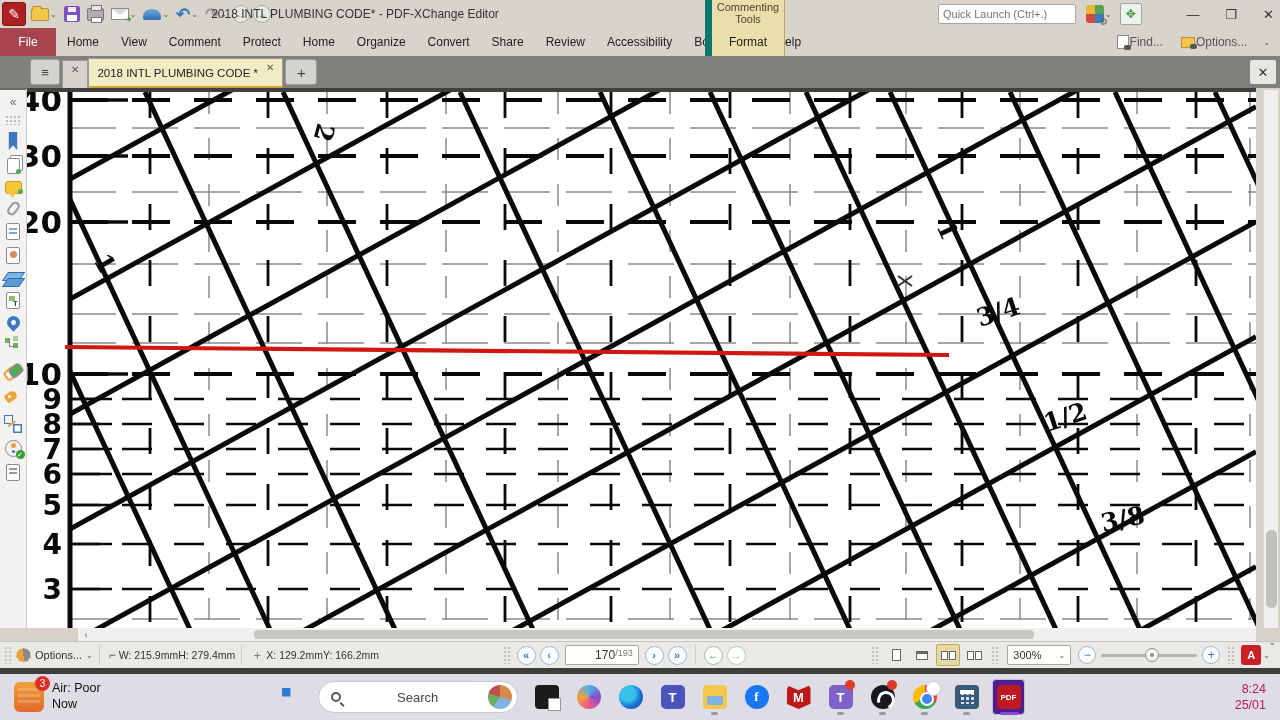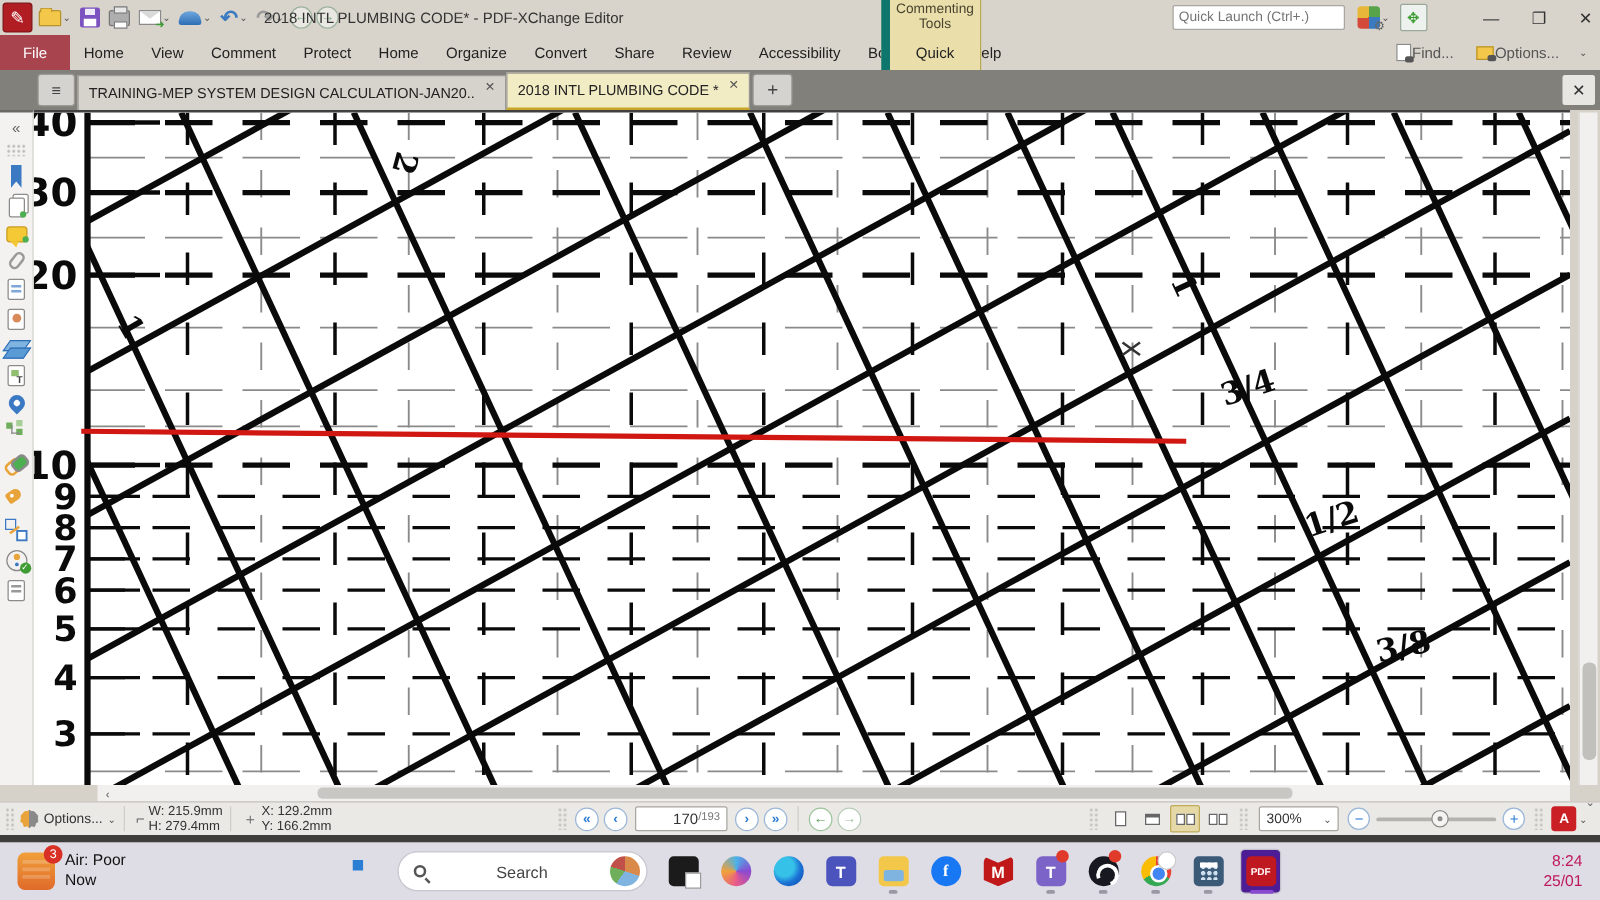--- a/index.html
+++ b/index.html
@@ -83,34 +83,34 @@
   .sb.links::before{content:"";position:absolute;left:0;top:6px;width:10px;height:7px;border:2px solid #e8a33a;border-radius:4px;transform:rotate(-40deg);}
   .sb.links::after{content:"";position:absolute;right:0;top:3px;width:10px;height:7px;border:2px solid #8a8a8a;border-radius:4px;transform:rotate(-40deg);}
   .sb.tags::before{content:"";position:absolute;left:1px;top:4px;width:12px;height:9px;background:#e8a33a;border-radius:2px 5px 5px 2px;transform:rotate(-35deg);}
   .sb.tags::after{content:"";position:absolute;left:4px;top:7px;width:3px;height:3px;border-radius:50%;background:#fff;}
   .sb.order::before{content:"";position:absolute;left:0;top:1px;width:7px;height:7px;border:1.5px solid #3b79c2;box-shadow:9px 9px 0 -1.5px #fff,9px 9px 0 0 #3b79c2;}
   .sb.order::after{content:"";position:absolute;left:3px;top:9px;width:9px;height:1.5px;background:#e8a33a;transform:rotate(-35deg);}
   .sb.acheck{border:1.5px solid #8a8a8a;border-radius:50%;width:17px;height:17px;}
   .sb.acheck::before{content:"✓";position:absolute;right:-4px;bottom:-3px;width:9px;height:9px;background:#3f9c35;color:#fff;border-radius:50%;font-size:7px;line-height:9px;text-align:center;}
   .sb.acheck::after{content:"";position:absolute;left:5px;top:2px;width:5px;height:5px;border-radius:50%;background:#e8a33a;box-shadow:0 6px 0 -1px #3b79c2;}
   
-  #chart-wrap{position:absolute;left:27px;top:88px;width:1229px;height:540px;background:#fff;border-top:2px solid #404040;overflow:hidden;}
+  #chart-wrap{position:absolute;left:27px;top:88px;width:1229px;height:540px;background:#fff;border-top:4px solid #404040;overflow:hidden;}
   
   #vscroll{position:absolute;right:2px;top:90px;width:15px;height:538px;background:#f1f0ee;border-left:1px solid #dcdad6;}
   #vscroll .thumb{position:absolute;left:2px;top:440px;width:11px;height:78px;background:#c2c0bd;border-radius:5px;}
   #hscroll{position:absolute;left:78px;top:628px;width:1178px;height:13px;background:#f1f0ee;display:flex;align-items:center;}
   #hscroll .arrow{width:16px;text-align:center;font-size:9px;color:#555;}
   #hscroll .track{flex:1;height:9px;background:#f1f0ee;position:relative;}
   #hscroll .thumb{position:absolute;left:160px;width:780px;height:9px;background:#c9c7c3;border-radius:4px;}
   
   #statusbar{position:absolute;left:0;top:641px;width:1280px;height:27px;background:#ebe9e6;border-top:1px solid #c6c4c0;display:flex;align-items:center;font-size:11px;color:#333;}
   .grip-v{width:8px;height:18px;background:radial-gradient(#c4c2be 1px,transparent 1.2px);background-size:4px 4px;margin:0 4px;position:relative;}
   .sep{width:1px;height:20px;background:#cfcdc9;margin:0 6px;}
   .gear{width:15px;height:15px;background:conic-gradient(#8a8a8a 0 50%,#e8a33a 0);border-radius:50%;position:relative;margin-right:4px;clip-path:polygon(50% 0,63% 10%,80% 5%,85% 22%,100% 30%,95% 48%,100% 65%,85% 75%,80% 95%,62% 90%,50% 100%,37% 90%,20% 95%,15% 75%,0 65%,5% 48%,0 30%,15% 22%,20% 5%,37% 10%);}
-  .two-line{display:flex;flex-direction:column;justify-content:center;font-size:10.5px;line-height:1.15;}
+  .two-line{display:flex;flex-direction:row;justify-content:center;font-size:10.5px;line-height:1.15;}
   .mini-ic{color:#666;font-size:12px;margin:0 3px;}
   .navcirc{width:19px;height:19px;border:1.5px solid #9ab6d8;border-radius:50%;display:flex;align-items:center;justify-content:center;color:#2b7cd3;font-size:11px;font-weight:bold;margin:0 2px;background:#fff;}
   .navcirc.green{border-color:#9cc49c;color:#4a9a4a;}
   .navcirc.dim{border-color:#b8ccb8;color:#a0c0a0;}
   #page-box{width:74px;height:20px;background:#fff;border:1px solid #a8a6a0;border-radius:2px;display:flex;align-items:center;justify-content:flex-end;padding:0 5px;margin:0 4px;}
   #page-box .cur{font-size:12px;margin-left:47px;}
   #page-box .tot{font-size:9px;color:#777;align-self:flex-start;margin-top:2px;}
   .layout-btn{width:24px;height:22px;border-radius:2px;display:flex;align-items:center;justify-content:center;gap:1px;margin:0 1px;}
   .layout-btn.active{background:#e6d9a8;border:1px solid #c0ab5a;}
   .pg{width:9px;height:12px;background:#fff;border:1px solid #666;}
@@ -233,38 +233,37 @@
   <div class="menu-item">Organize</div>
   <div class="menu-item">Convert</div>
   <div class="menu-item">Share</div>
   <div class="menu-item">Review</div>
   <div class="menu-item">Accessibility</div>
   <div class="menu-item">Bookmarks</div>
   <div class="menu-item">Help</div>
 </div>
 <div id="contextual">
   <div class="ct-title">Commenting Tools</div>
-  <div class="ct-item">Quick</div>
+  <div class="ct-item">Format</div>
 </div>
 <div id="menubar-right">
   <div class="qbtn">
       <span class="mini-doc"></span>
       <span>Find...</span>
     </div>
   <div class="qbtn">
       <span class="mini-folder"></span>
       <span>Options...</span>
     </div>
   <span class="chev">⌄</span>
 </div>
 
 <div id="tabbar">
   <div id="tab-menu">≡</div>
   <div class="doctab inactive">
-    <span>TRAINING-MEP SYSTEM DESIGN CALCULATION-JAN20..</span>
     <span class="tx">✕</span>
   </div>
   <div class="doctab active">
     <span>2018 INTL PLUMBING CODE *</span>
     <span class="tx">✕</span>
   </div>
   <div id="tab-new">+</div>
 </div>
 <div id="tabbar-close">✕</div>
 

